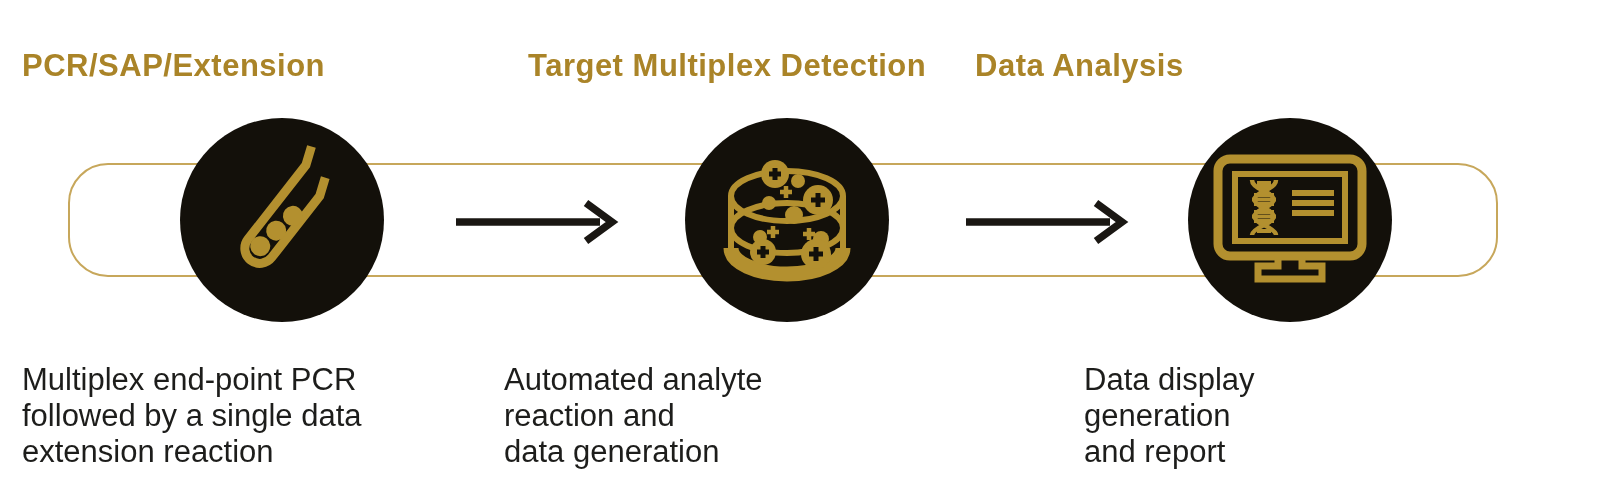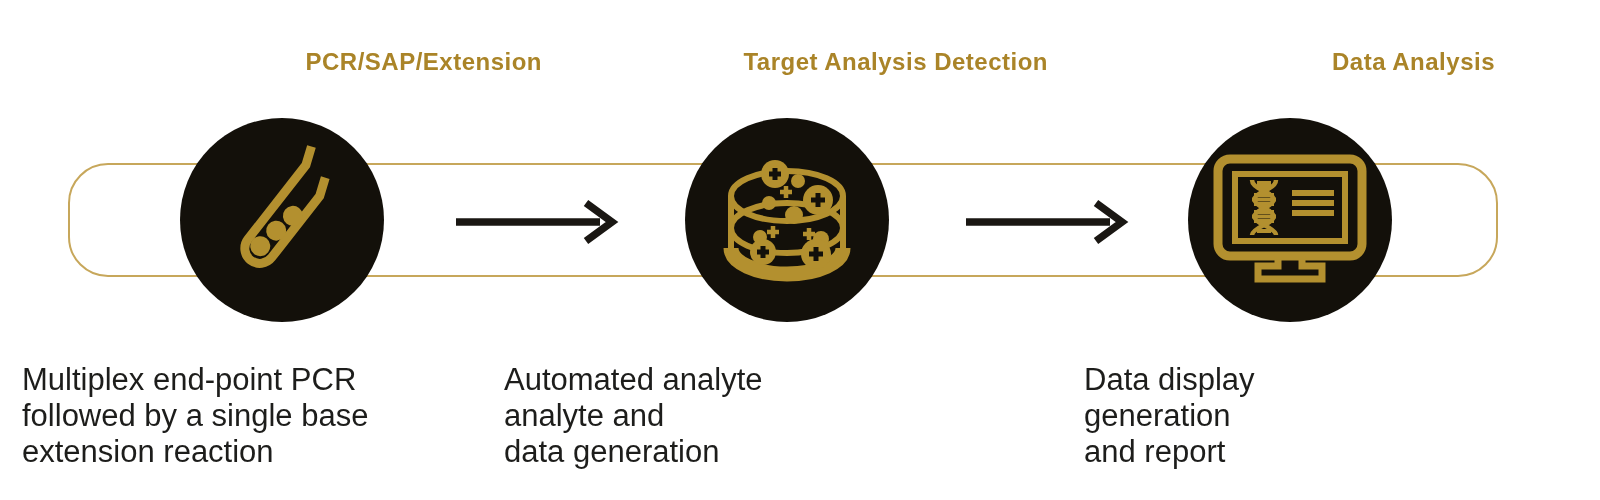--- a/index.html
+++ b/index.html
@@ -7,22 +7,22 @@
     position:relative;width:1600px;height:500px;overflow:hidden;
     background:var(--background,#fff);
     font-family:"Liberation Sans","DejaVu Sans",sans-serif;
   }
   .band{
     position:absolute;left:68px;top:163px;width:1430px;height:114px;
     border:2px solid var(--band-gold,#c7a75b);border-radius:40px;
     box-sizing:border-box;background:transparent;
   }
   .stage-title{
-    position:absolute;top:48px;width:520px;text-align:right;
-    font-size:24px;font-weight:bold;letter-spacing:0.5px;
+    position:absolute;top:48px;width:520px;text-align:left;
+    font-size:31px;font-weight:bold;letter-spacing:0.5px;
     color:var(--heading-gold,#aa8428);
   }
   .stage-circle{
     position:absolute;top:118px;width:204px;height:204px;border-radius:50%;
     background:var(--circle-black,#13100a);
     display:flex;align-items:center;justify-content:center;
   }
   .stage-desc{
     position:absolute;top:362px;width:520px;text-align:left;
     font-size:31px;line-height:36px;font-weight:300;
@@ -51,30 +51,30 @@
       <g transform="rotate(38)">
         <path class="gs" stroke-width="9" d="M -22,-76 L -15,-58 L -15,36 A 15 15 0 0 0 15,36 L 15,-42 L 8,-60"></path>
         <circle class="gf" cx="-1" cy="34" r="10"></circle>
         <circle class="gf" cx="2" cy="12" r="10"></circle>
         <circle class="gf" cx="6" cy="-10" r="10"></circle>
       </g>
     </svg>
   </div>
   <div class="stage-desc" style="left:22px">
     <div>Multiplex end-point PCR</div>
-    <div>followed by a single base</div>
+    <div>followed by a single data</div>
     <div>extension reaction</div>
   </div>
 
   <svg class="arrow" style="left:452px;top:198px" width="170" height="48" viewBox="0 0 170 48">
     <line x1="4" y1="24" x2="148" y2="24"></line>
     <polyline points="134,5 160,24 134,43"></polyline>
   </svg>
 
-  <div class="stage-title" style="left:528px">Target Analysis Detection</div>
+  <div class="stage-title" style="left:528px">Target Multiplex Detection</div>
   <div class="stage-circle" style="left:685px">
     <svg width="204" height="204" viewBox="-102 -102 204 204">
 
       <ellipse class="gs" stroke-width="6" cx="0" cy="-24" rx="56" ry="25"></ellipse>
       <ellipse class="gs" stroke-width="6" cx="0" cy="8" rx="56" ry="25"></ellipse>
       <line class="gs" stroke-width="6" x1="-56" y1="-24" x2="-56" y2="34"></line>
       <line class="gs" stroke-width="6" x1="56" y1="-24" x2="56" y2="34"></line>
       <path class="gs" stroke-width="15" d="M -56,28 A 56 26 0 0 0 56,28"></path>
 
       <circle class="gf" cx="-12" cy="-46" r="14"></circle>
@@ -91,21 +91,21 @@
       <circle class="gf" cx="-27" cy="17" r="7"></circle>
       <circle class="gf" cx="34" cy="19" r="8"></circle>
       <circle class="gf" cx="-24" cy="32" r="13"></circle>
       <path class="ds" stroke-width="5" d="M -24,-26 M -24,26 V 38 M -30,32 H -18"></path>
       <circle class="gf" cx="29" cy="34" r="15"></circle>
       <path class="ds" stroke-width="5" d="M 29,27 V 41 M 22,34 H 36"></path>
     </svg>
   </div>
   <div class="stage-desc" style="left:504px">
     <div>Automated analyte</div>
-    <div>analyte and</div>
+    <div>reaction and</div>
     <div>data generation</div>
   </div>
 
   <svg class="arrow" style="left:962px;top:198px" width="170" height="48" viewBox="0 0 170 48">
     <line x1="4" y1="24" x2="148" y2="24"></line>
     <polyline points="134,5 160,24 134,43"></polyline>
   </svg>
 
   <div class="stage-title" style="left:975px">Data Analysis</div>
   <div class="stage-circle" style="left:1188px">

